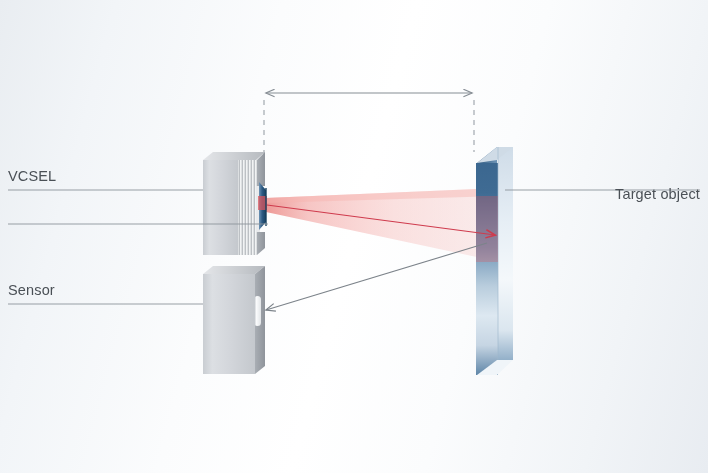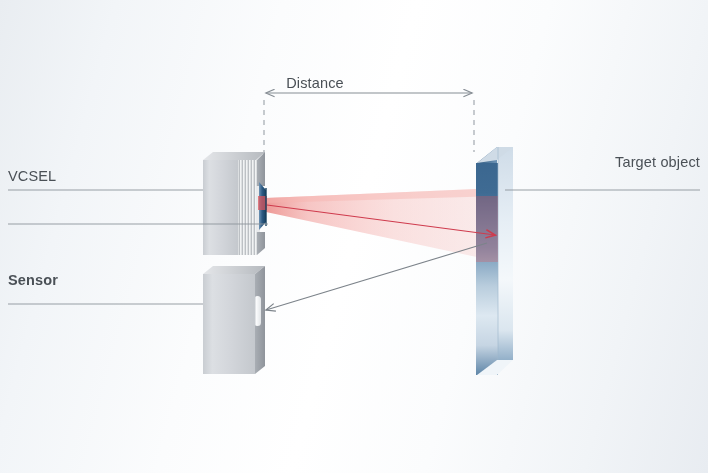--- a/index.html
+++ b/index.html
@@ -37,22 +37,22 @@
   .lbl {
     position: absolute;
     font-size: 14.5px;
     color: #4a5056;
     letter-spacing: 0.15px;
     white-space: nowrap;
     line-height: 1;
   }
   #lbl-vcsel  { left: 8px;  top: 169px; }
   #lbl-ir     { left: 8px;  top: 204px; }
-  #lbl-sensor { left: 8px;  top: 273px; font-weight: bold; }
-  #lbl-target { right: 8px; top: 155px; }
+  #lbl-sensor { left: 8px;  top: 283px; }
+  #lbl-target { right: 8px; top: 187px; }
   #lbl-distance {
     position: absolute;
     left: 0;
     right: 0;
     top: 76px;
     text-align: center;
     font-size: 14.5px;
     color: #4a5056;
     letter-spacing: 0.15px;
     line-height: 1;
@@ -202,17 +202,14 @@
     </g>
   </svg>
 
   <div class="lbl" id="lbl-vcsel">VCSEL</div>
 
 
   <div class="lbl" id="lbl-sensor">Sensor</div>
 
   <div class="lbl" id="lbl-target">Target object</div>
 
-  <div id="lbl-distance">
-    <span>Distance</span>
-  </div>
 
 </div>
 
 </body></html>

